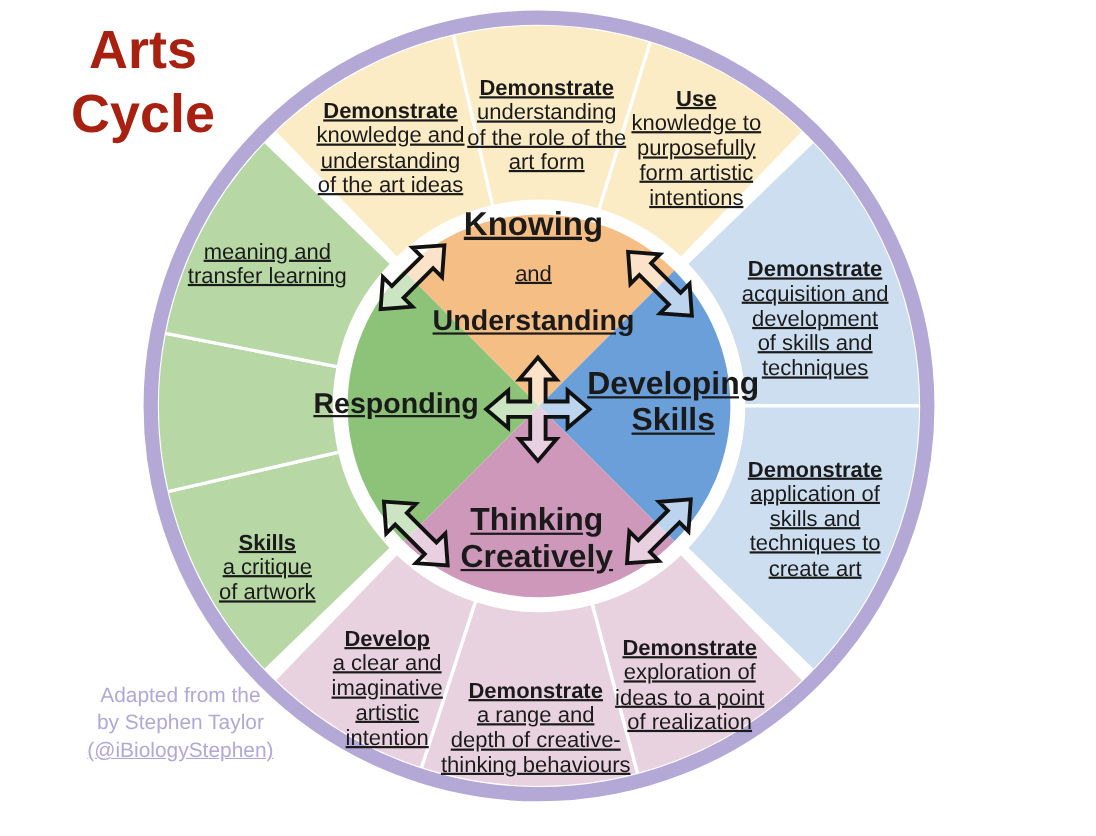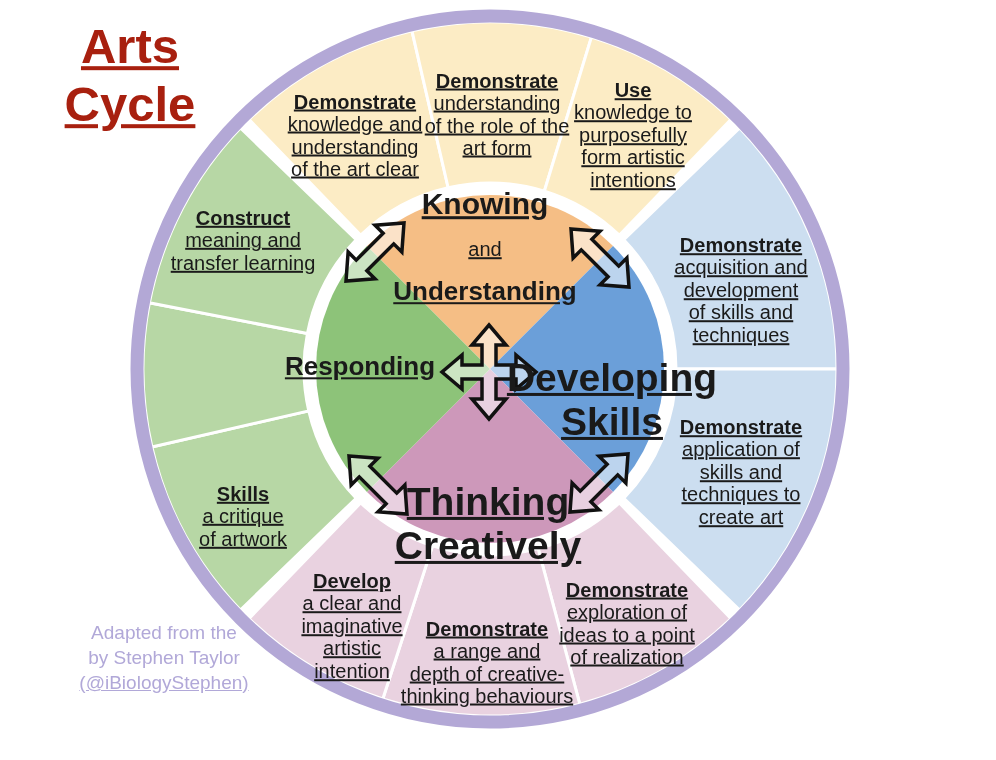--- a/index.html
+++ b/index.html
@@ -8,30 +8,29 @@
     font-family:"Liberation Sans",sans-serif;color:var(--text,#1a1a1a);
   }
   svg.wheel{position:absolute;left:0;top:0;}
   .label{
     position:absolute;transform:translate(-50%,-50%);
     text-align:center;white-space:pre-line;color:var(--text,#1a1a1a);text-decoration:underline;
   }
   .seg{font-size:20px;line-height:1.13;}
   .seg .lead{font-weight:700;display:block;}
   .quad{font-weight:700;line-height:1.13;text-align:center;}
-  .quad-developing,.quad-thinking{font-size:39px;margin-top:34px;}
+  .quad-developing,.quad-thinking{font-size:29px;}
   .quad-responding{font-size:26px;}
   .k1{display:block;font-size:30px;}
   .k2{display:block;font-size:20px;font-weight:400;line-height:1.0;}
   .k3{display:block;font-size:26px;}
   .title-arts{
     position:absolute;left:130px;top:76px;transform:translate(-50%,-50%);
     text-align:center;white-space:pre-line;font-weight:700;font-size:49px;line-height:1.18;
     color:var(--title-red,#a8200f);
-    text-decoration:underline;
   }
   .title-programme{
     position:absolute;right:22px;top:28px;text-align:right;white-space:pre-line;
     font-weight:700;font-size:34px;line-height:1.26;color:var(--programme-blue,#1c57ce);
   }
   .attribution{
     position:absolute;left:18px;top:620px;width:292px;text-align:center;
     font-size:19px;line-height:1.32;color:var(--attribution-lavender,#b1a8d8);
   }
   .attribution .attr-line{display:block;}
@@ -65,21 +64,21 @@
       <path d="M -41 0 L -19 -19 L -19 -7.5 L 19 -7.5 L 19 -19 L 41 0 L 19 19 L 19 7.5 L -19 7.5 L -19 19 Z" transform="translate(599 483) rotate(-45)" fill="rgba(255,255,255,0.55)" stroke="#111111" stroke-width="3.5" stroke-linejoin="miter"></path>
       <path d="M 0 -47 L 17 -27 L 7 -27 L 7 -7 L 27 -7 L 27 -17 L 47 0 L 27 17 L 27 7 L 7 7 L 7 27 L 17 27 L 0 47 L -17 27 L -7 27 L -7 7 L -27 7 L -27 17 L -47 0 L -27 -17 L -27 -7 L -7 -7 L -7 -27 L -17 -27 Z" transform="translate(489 372) rotate(0)" fill="rgba(255,255,255,0.55)" stroke="#111111" stroke-width="3.5" stroke-linejoin="miter"></path>
     </svg>
 
   <div class="title-arts">Arts
 Cycle</div>
 
   <div class="label seg" style="left:355px;top:124px">
     <span class="lead">Demonstrate</span><span>knowledge and
 understanding
-of the art clear</span>
+of the art ideas</span>
   </div>
   <div class="label seg" style="left:497px;top:103px">
     <span class="lead">Demonstrate</span><span>understanding
 of the role of the
 art form</span>
   </div>
   <div class="label seg" style="left:633px;top:124px">
     <span class="lead">Use</span><span>knowledge to
 purposefully
 form artistic
@@ -111,21 +110,21 @@
     <span class="lead">Develop</span><span>a clear and
 imaginative
 artistic
 intention</span>
   </div>
   <div class="label seg" style="left:243px;top:505px">
     <span class="lead">Skills</span><span>a critique
 of artwork</span>
   </div>
   <div class="label seg" style="left:243px;top:229px">
-    <span class="lead">Construct</span><span>meaning and
+    <span>meaning and
 transfer learning</span>
   </div>
 
   <div class="label quad" style="left:485px;top:247px">
     <span class="k1">Knowing</span>
     <span class="k2">and</span>
     <span class="k3">Understanding</span>
   </div>
   <div class="label quad quad-developing" style="left:612px;top:366px">Developing
 Skills</div>

